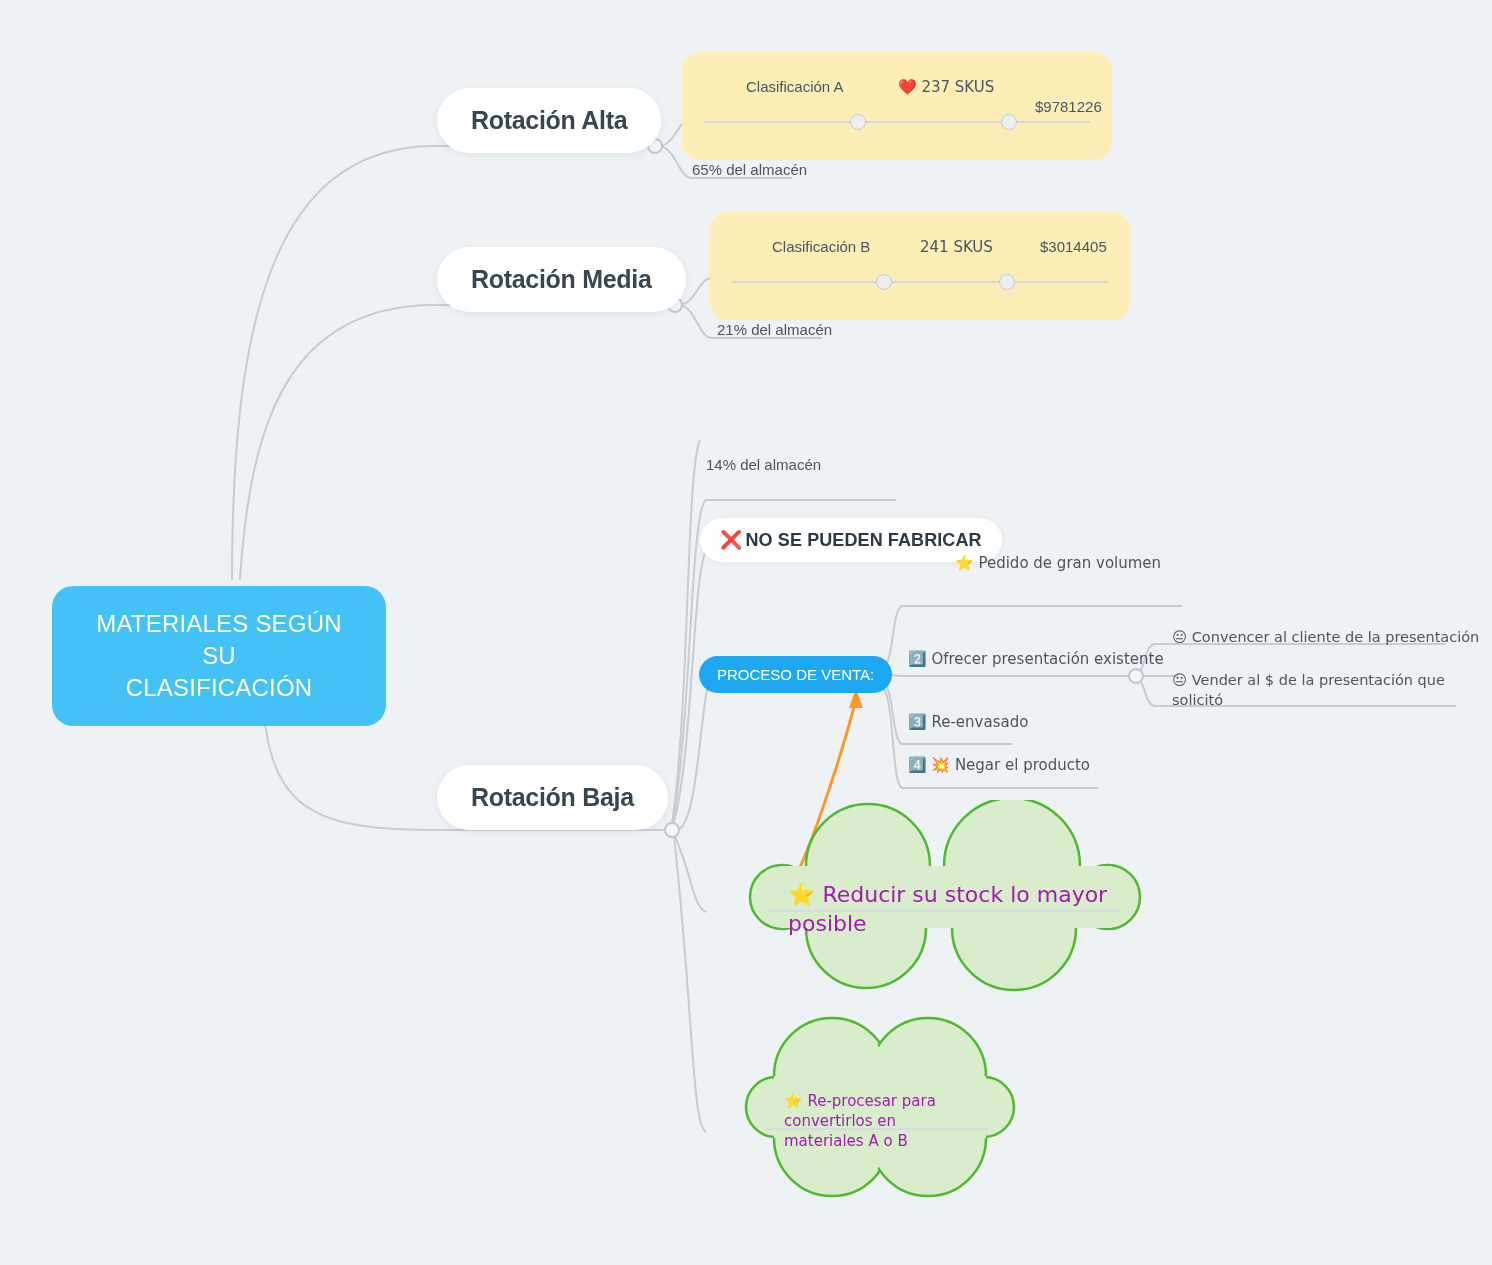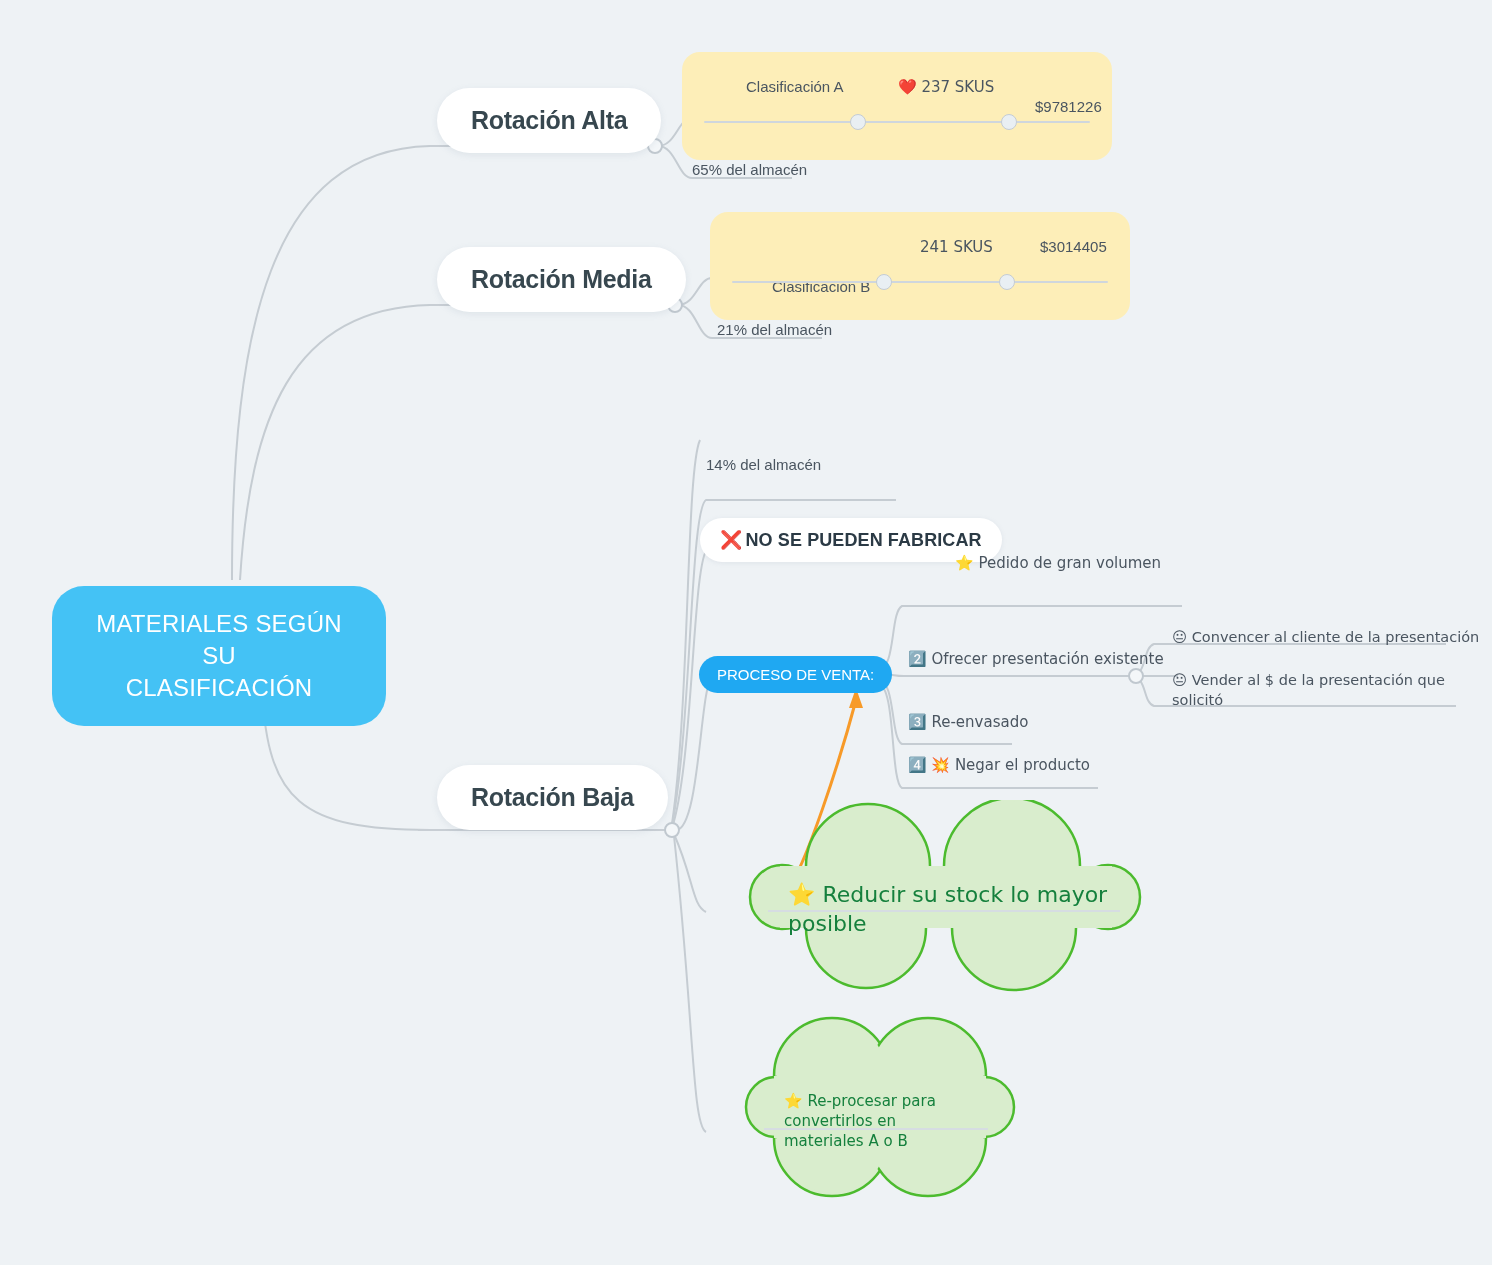--- a/index.html
+++ b/index.html
@@ -28,21 +28,21 @@
   }
   .node {
     position: absolute;
     box-sizing: border-box;
   }
 
   
   .root-node {
     background: #44c2f5;
     color: #ffffff;
-    border-radius: 32px;
+    border-radius: 21px;
     padding: 22px 30px;
     font-size: 24px;
     line-height: 1.33;
     text-align: center;
     letter-spacing: .2px;
     white-space: pre-line;
   }
 
   
   .pill-white {
@@ -130,21 +130,21 @@
     font-size: 15px;
     line-height: 1.35;
   }
   .leaf.small { font-size: 14.5px; }
 
   
   .cloud { position: absolute; }
   .cloud svg { display: block; }
   .cloud .cloud-text {
     position: absolute;
-    color: #15803d;
+    color: #a21caf;
     line-height: 1.32;
   }
   .cloud .cloud-rule {
     position: absolute;
     height: 2px;
     background: #d6dde2;
   }
   .cloud-text.big { font-size: 22px; }
   .cloud-text.sm  { font-size: 15px; }
 
@@ -222,21 +222,21 @@
     <div class="card-slider">
       <div class="track"></div>
       <div class="knob" style="left:146px;"></div>
       <div class="knob" style="left:297px;"></div>
     </div>
   </div>
   <div class="node leaf" style="left:692px; top:160px;">65% del almacén</div>
 
   <div class="node card-yellow" style="left:710px; top:212px; width:420px;">
     <div class="card-row">
-      <span class="card-cell" style="left:40px;margin-top:40px;">Clasificación B</span>
+      <span class="card-cell" style="left:40px;">Clasificación B</span>
       <span class="card-cell emoji" style="left:188px;">241 SKUS</span>
       <span class="card-cell" style="left:308px;">$3014405</span>
     </div>
     <div class="card-slider">
       <div class="track"></div>
       <div class="knob" style="left:144px;"></div>
       <div class="knob" style="left:267px;"></div>
     </div>
   </div>
   <div class="node leaf" style="left:717px; top:320px;">21% del almacén</div>

